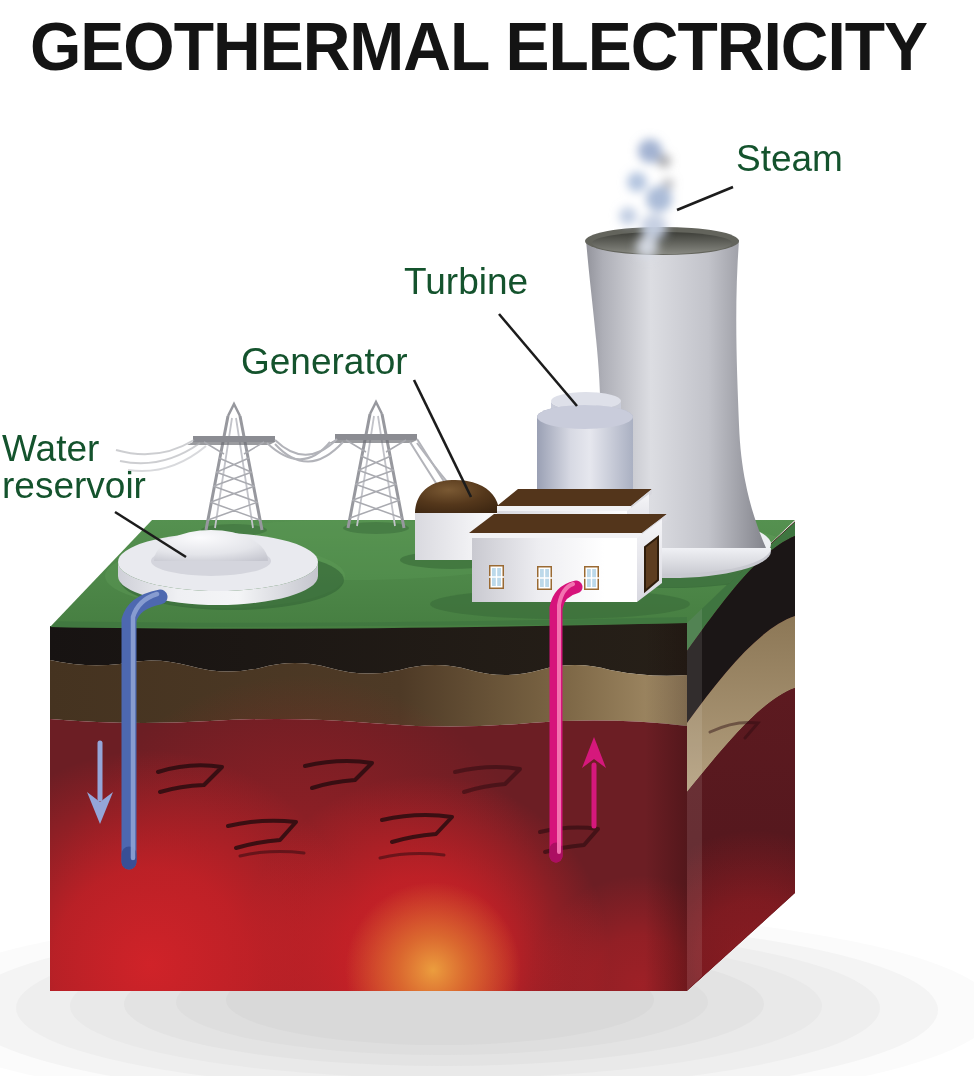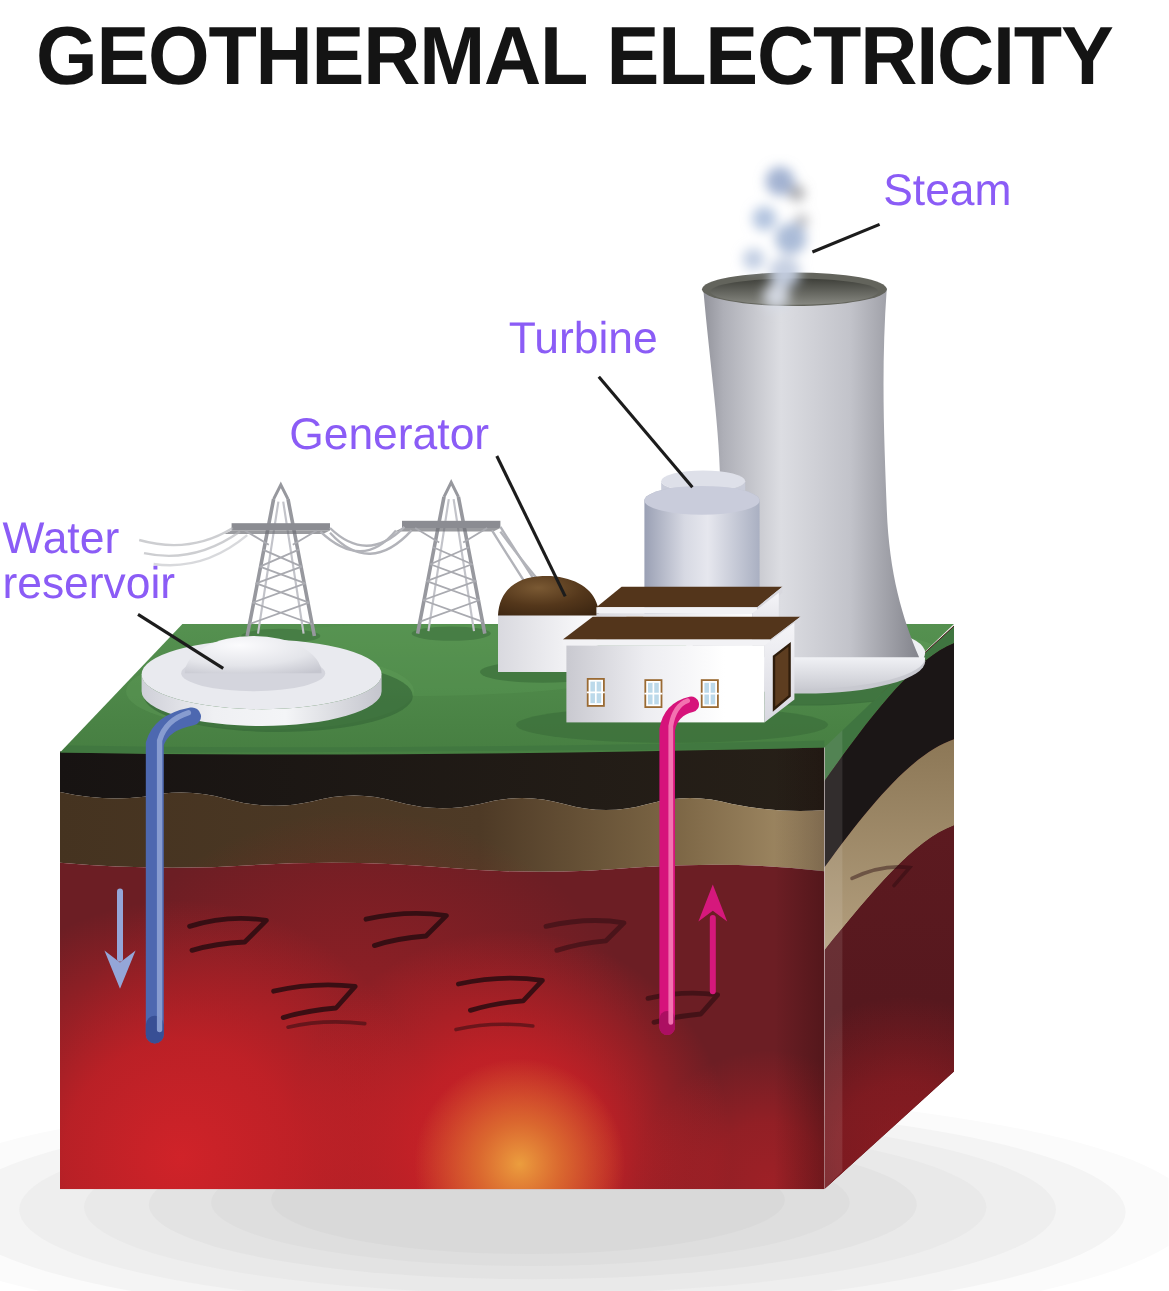--- a/index.html
+++ b/index.html
@@ -1,20 +1,20 @@
 <!DOCTYPE html>
 <html><head>
 <meta charset="utf-8">
 <style>
   html,body{margin:0;padding:0;background:#fff;}
   #stage{position:relative;width:974px;height:1076px;overflow:hidden;background:#fff;
          font-family:"Liberation Sans",sans-serif;margin-top:20px;}
   #artwork{position:absolute;left:0;top:0;}
   .label{position:absolute;font-family:"Liberation Sans",sans-serif;font-size:37px;
-         color:#8b5cf6;line-height:37px;white-space:nowrap;}
+         color:#14532d;line-height:37px;white-space:nowrap;}
   #title{position:absolute;left:30px;top:-11px;font-size:66px;font-weight:bold;
          letter-spacing:-1px;line-height:72px;color:#141414;white-space:nowrap;
          transform:scaleY(1.04);transform-origin:top left;}
   #label-water{white-space:normal;width:200px;}
 </style>
 </head>
 <body>
 
 <div id="stage">
 
@@ -316,17 +316,17 @@
   <g stroke="#1c1c1c" stroke-width="2.6">
     <line x1="733" y1="167" x2="677" y2="190"></line>
     <line x1="499" y1="294" x2="577" y2="386"></line>
     <line x1="414" y1="360" x2="471" y2="477"></line>
     <line x1="115" y1="492" x2="186" y2="537"></line>
   </g>
 </svg>
 
 <div id="title">GEOTHERMAL ELECTRICITY</div>
 <div class="label" style="left:736px;top:120px">Steam</div>
-<div class="label" style="left:424px;top:243px">Turbine</div>
+<div class="label" style="left:404px;top:243px">Turbine</div>
 <div class="label" id="label-water" style="left:2px;top:410px">Water reservoir</div>
 <div class="label" style="left:241px;top:323px">Generator</div>
 
 </div>
 
 </body></html>

